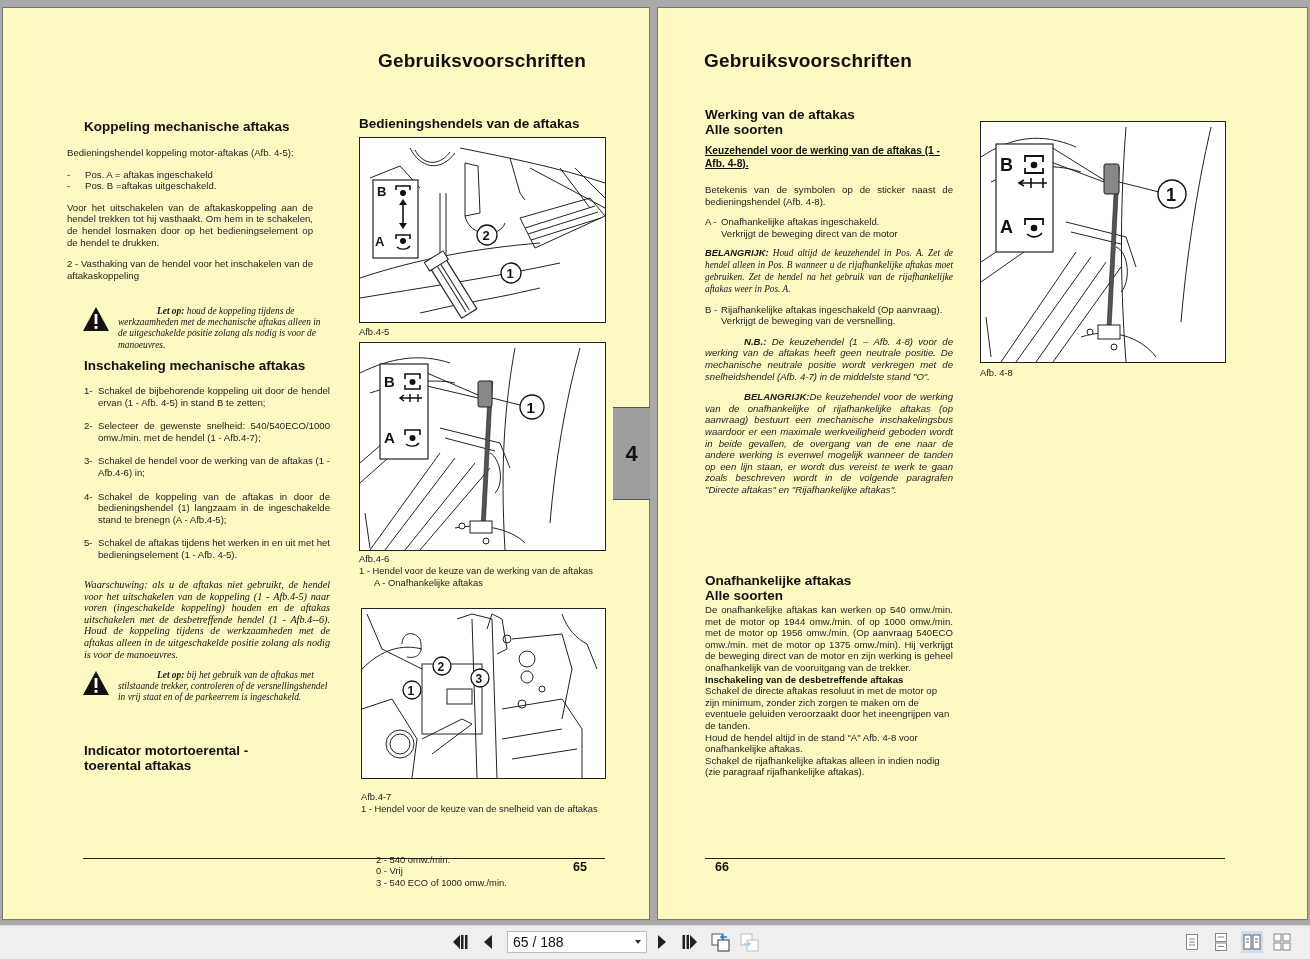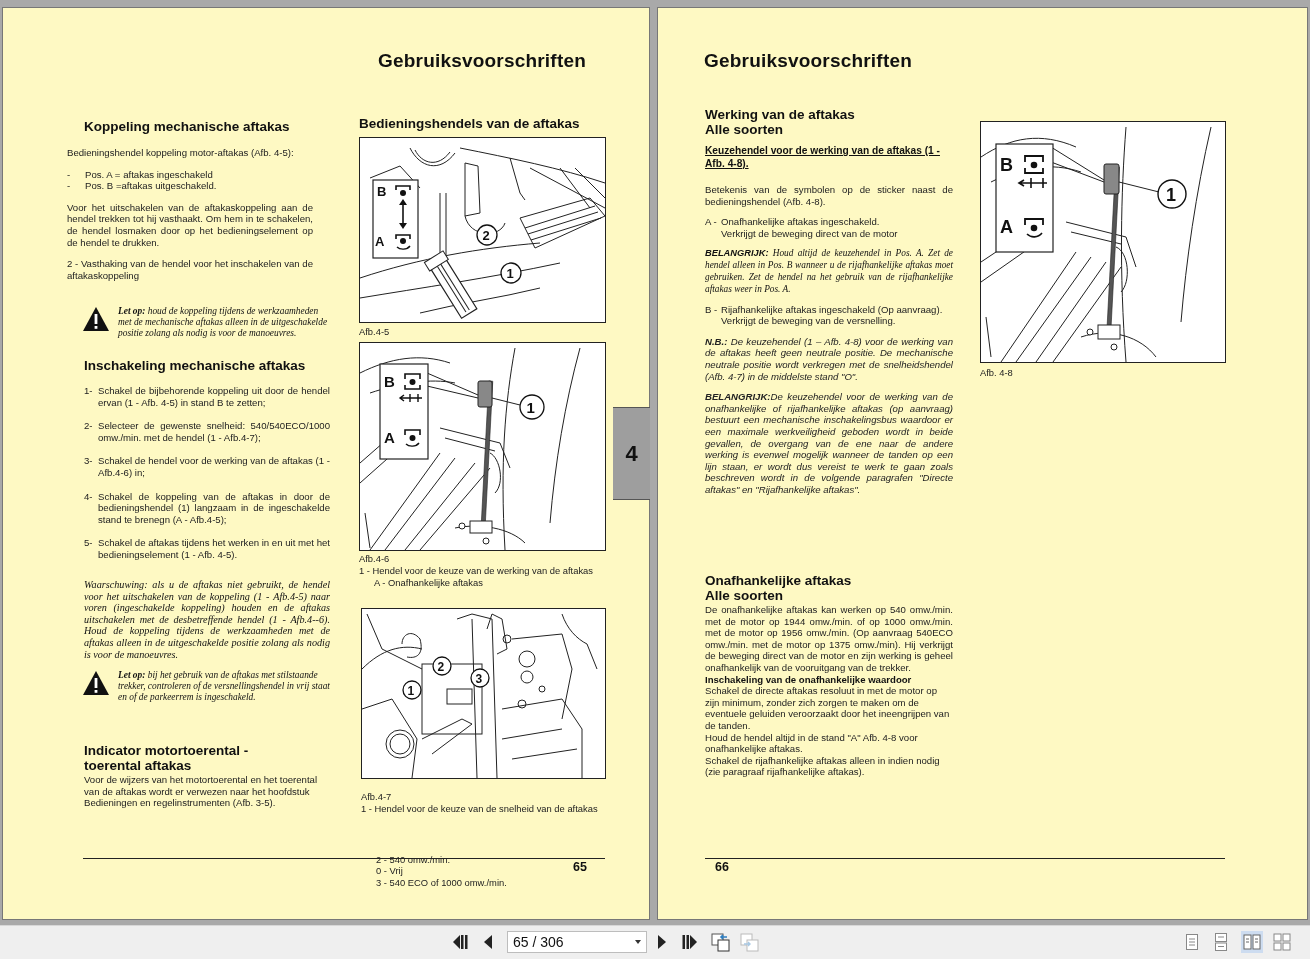--- a/index.html
+++ b/index.html
@@ -6,21 +6,21 @@
     body { width:1310px; height:959px; background:#a9a9a9; position:relative; overflow:hidden; font-family:"Liberation Sans", sans-serif; color:#111; }
     .page { position:absolute; top:7px; background:#fef9c3; border:1px solid #777; box-sizing:border-box; }
     #page-left { left:2px; width:648px; height:913px; }
     #page-right { left:657px; width:651px; height:913px; }
     .hdr { position:absolute; top:42px; font-weight:bold; font-size:19px; letter-spacing:0.2px; }
     .h2 { position:absolute; font-weight:bold; font-size:13.5px; line-height:15px; }
     .txt { position:absolute; font-size:9.6px; line-height:11.6px; color:#222; text-align:justify; }
     .txt p { margin:0; }
     .serif-it { font-family:"Liberation Serif", serif; font-style:italic; font-size:10.2px; line-height:11.6px; color:#111; }
     .it { font-style:italic; }
-    .b { font-weight:bold; }
+    .b { font-weight:bold;margin-left:39px; }
     .list-row { display:flex; }
     .list-row .n { width:14px; flex:none; }
     .warn { position:absolute; display:flex; align-items:flex-start; }
     .warn svg { flex:none; margin-right:8px; }
     .fig { position:absolute; border:1.3px solid #222; background:#fff; overflow:hidden; box-sizing:border-box; }
     .cap { position:absolute; font-size:9.4px; line-height:11.6px; color:#222; }
     .rule { position:absolute; height:1px; background:#222; }
     .pnum { position:absolute; font-weight:bold; font-size:12.5px; }
     .tab4 { position:absolute; left:613px; top:407px; width:37px; height:91px; background:#9e9e9e; border-top:1px solid #555; border-bottom:1px solid #555; display:flex; align-items:center; justify-content:center; font-weight:bold; font-size:22px; }
     .toolbar { position:absolute; left:0; top:925px; width:1310px; height:34px; background:#efefef; border-top:1px solid #d7d7d7; }
@@ -97,21 +97,20 @@
         <rect x="12.6" y="8" width="2.8" height="10" fill="#fff"></rect>
         <rect x="12.6" y="20" width="2.8" height="2.8" fill="#fff"></rect>
       </svg>
     <div class="serif-it" style="font-size:9.4px; line-height:11.2px;"><span class="b">Let op:</span><span> bij het gebruik van de aftakas met stilstaande trekker, controleren of de versnellingshendel in vrij staat en of de parkeerrem is ingeschakeld.</span></div>
   </div>
 
   <div class="h2" style="left:81px; top:735px;">
     <div>Indicator motortoerental -</div>
     <div>toerental aftakas</div>
   </div>
-  <div class="txt" style="left:81px; top:766px; width:246px; text-align:left;">Voor de wijzers van het motortoerental en het toerental van de aftakas wordt er verwezen naar het hoofdstuk Bedieningen en regelinstrumenten (Afb. 3-5).</div>
 
   <div class="h2" style="left:356px; top:108px;">Bedieningshendels van de aftakas</div>
 
   <div class="fig" style="left:356px; top:129px; width:247px; height:186px;">
     <svg width="245" height="184" viewBox="0 0 245 184">
       <g fill="none" stroke="#222" stroke-width="1">
         <path d="M50,10 C60,30 80,35 95,15"></path>
           <path d="M55,12 C62,26 78,30 90,14"></path>
         <path d="M10,40 L40,28 L60,50"></path>
           <path d="M100,10 C150,20 200,30 245,45"></path>
@@ -286,21 +285,21 @@
     <div style="height:9px;"></div>
     <p class="it"><span class="b">BELANGRIJK:</span><span>De keuzehendel voor de werking van de onafhankelijke of rijafhankelijke aftakas (op aanvraag) bestuurt een mechanische inschakelingsbus waardoor er een maximale werkveiligheid geboden wordt in beide gevallen, de overgang van de ene naar de andere werking is evenwel mogelijk wanneer de tanden op een lijn staan, er wordt dus vereist te werk te gaan zoals beschreven wordt in de volgende paragrafen "Directe aftakas" en "Rijafhankelijke aftakas".</span></p>
   </div>
 
   <div class="h2" style="left:47px; top:565px;">
     <div>Onafhankelijke aftakas</div>
     <div>Alle soorten</div>
   </div>
   <div class="txt" style="left:47px; top:596px; width:248px;">
     <p>De onafhankelijke aftakas kan werken op 540 omw./min. met de motor op 1944 omw./min. of op 1000 omw./min. met de motor op 1956 omw./min. (Op aanvraag 540ECO omw./min. met de motor op 1375 omw./min). Hij verkrijgt de beweging direct van de motor en zijn werking is geheel onafhankelijk van de vooruitgang van de trekker.</p>
-    <p class="b" style="color:#111;">Inschakeling van de onafhankelijke waardoor</p>
+    <p class="b" style="color:#111;">Inschakeling van de desbetreffende aftakas</p>
     <p style="text-align:left;">Schakel de directe aftakas resoluut in met de motor op zijn minimum, zonder zich zorgen te maken om de eventuele geluiden veroorzaakt door het ineengrijpen van de tanden.</p>
     <p style="text-align:left;">Houd de hendel altijd in de stand "A" Afb. 4-8 voor onafhankelijke aftakas.</p>
     <p style="text-align:left;">Schakel de rijafhankelijke aftakas alleen in indien nodig (zie paragraaf rijafhankelijke aftakas).</p>
   </div>
 
   <div class="fig" style="left:322px; top:113px; width:246px; height:242px;">
     <svg width="244" height="240" viewBox="0 0 244 240">
       <g fill="none" stroke="#222" stroke-width="1">
         <path d="M0,35 C30,15 60,10 95,25"></path>
           <path d="M10,60 C40,45 70,40 100,50"></path>
@@ -353,21 +352,21 @@
         <rect x="10" y="1" width="2.5" height="14" fill="#222"></rect>
         <rect x="14" y="1" width="2.5" height="14" fill="#222"></rect>
       </svg>
   </div>
   <div class="tb-btn" style="left:478px;">
     <svg width="12" height="16" viewBox="0 0 12 16">
         <polygon points="10,1 2,8 10,15" fill="#222"></polygon>
       </svg>
   </div>
   <div class="page-input">
-    <span>65 / 306</span>
+    <span>65 / 188</span>
     <span class="dd"></span>
   </div>
   <div class="tb-btn" style="left:652px;">
     <svg width="12" height="16" viewBox="0 0 12 16">
         <polygon points="2,1 10,8 2,15" fill="#222"></polygon>
       </svg>
   </div>
   <div class="tb-btn" style="left:680px;">
     <svg width="18" height="16" viewBox="0 0 18 16">
         <rect x="1.5" y="1" width="2.5" height="14" fill="#222"></rect>

